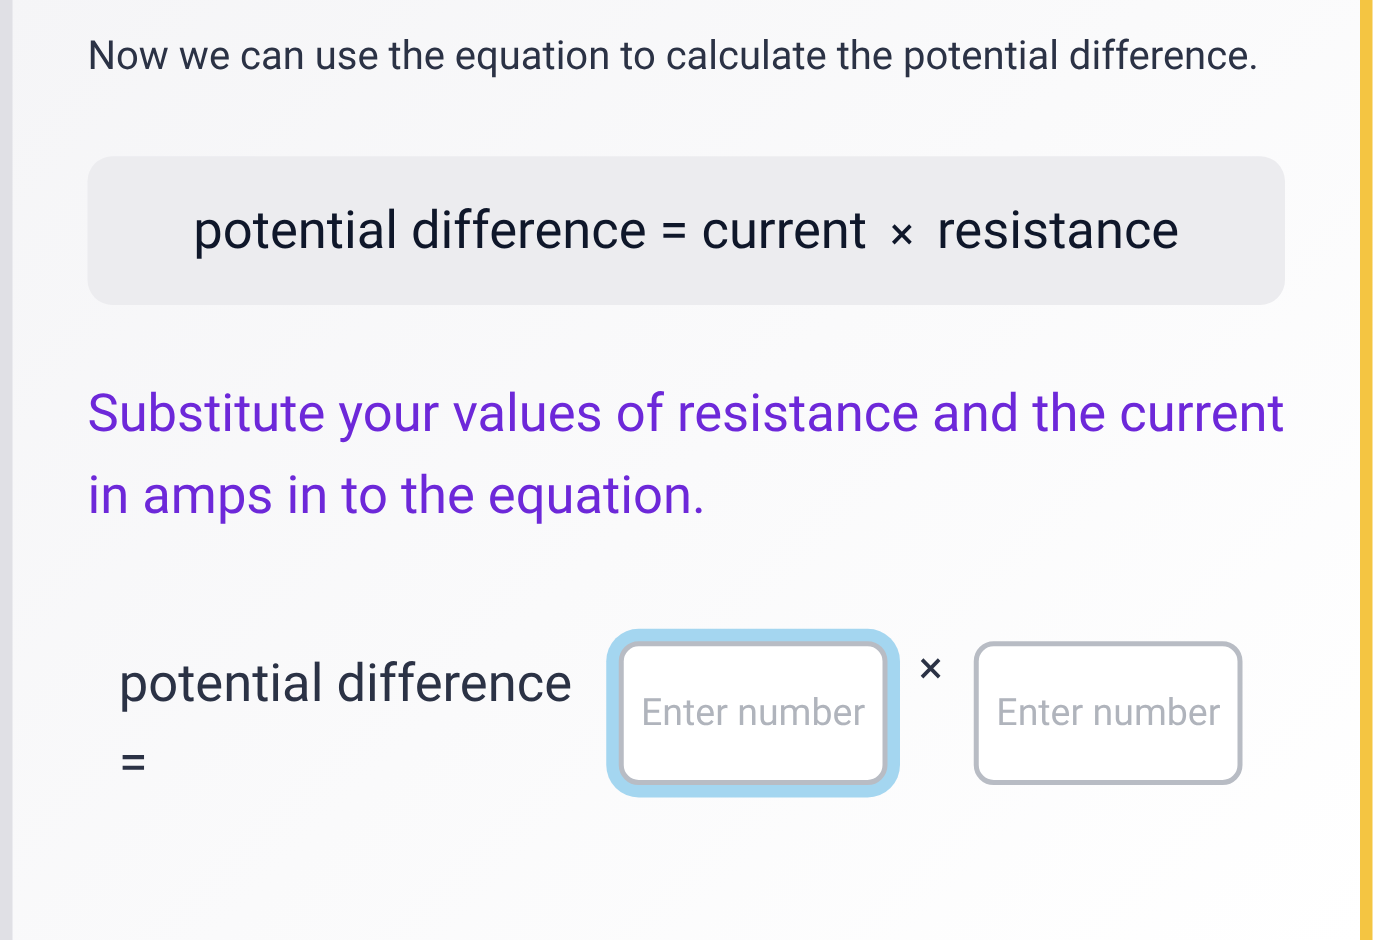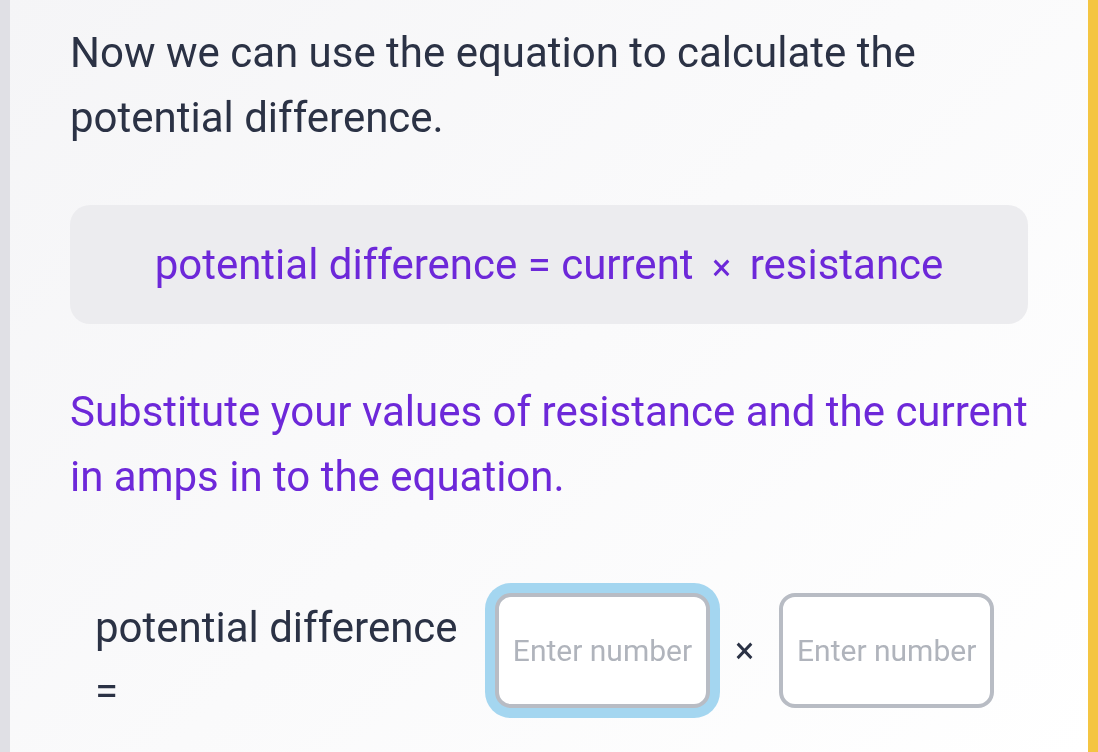--- a/index.html
+++ b/index.html
@@ -12,33 +12,33 @@
       background: linear-gradient(135deg, #f5f5f7 0%, #ffffff 100%);
       width: 1098px;
       height: 752px;
       position: relative;
       border-left: 10px solid #e0e0e5;
       border-right: 10px solid #f4c542;
       padding: 20px 60px 0 60px;
       color: #2b3245;
     }
     .intro-text {
-      font-size: 42px;
+      font-size: 32px;
       line-height: 1.55;
       color: #2b3245;
       margin-bottom: 55px;
       font-weight: 400;
     }
     .formula-box {
       background: #ececef;
       border-radius: 20px;
       padding: 35px 45px;
       text-align: center;
       font-size: 42px;
-      color: #6d28d9;
+      color: #0f172a;
       margin-bottom: 55px;
       font-weight: 400;
     }
     .formula-box .mult {
       display: inline-block;
       margin: 0 8px;
       font-size: 36px;
       vertical-align: middle;
     }
     .instruction-text {
@@ -57,21 +57,21 @@
     .equation-label {
       font-size: 42px;
       color: #2b3245;
       line-height: 1.5;
       flex: 0 0 auto;
       max-width: 380px;
       margin-top: 17px;
     }
     .input-wrapper {
       display: flex;
-      align-items: center;
+      align-items: flex-start;
       gap: 25px;
     }
     .number-input {
       width: 215px;
       height: 115px;
       border-radius: 16px;
       border: 4px solid #b8bcc4;
       background: #ffffff;
       font-size: 30px;
       text-align: center;

